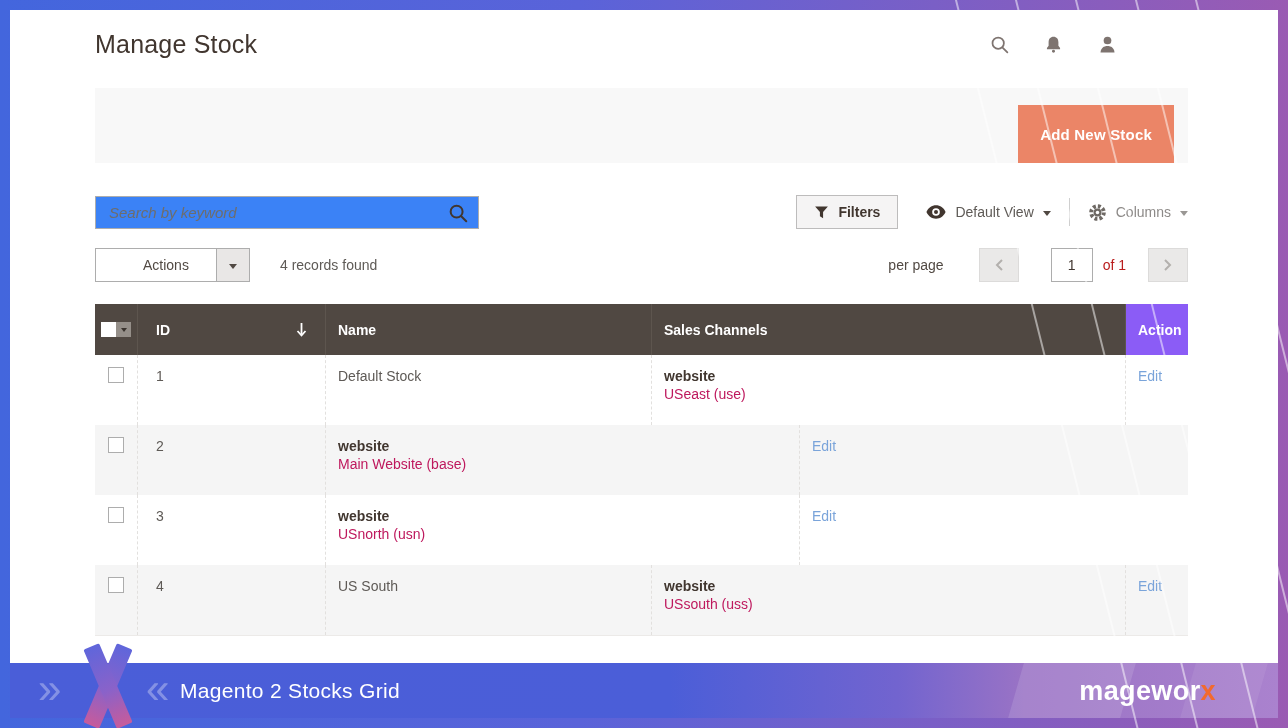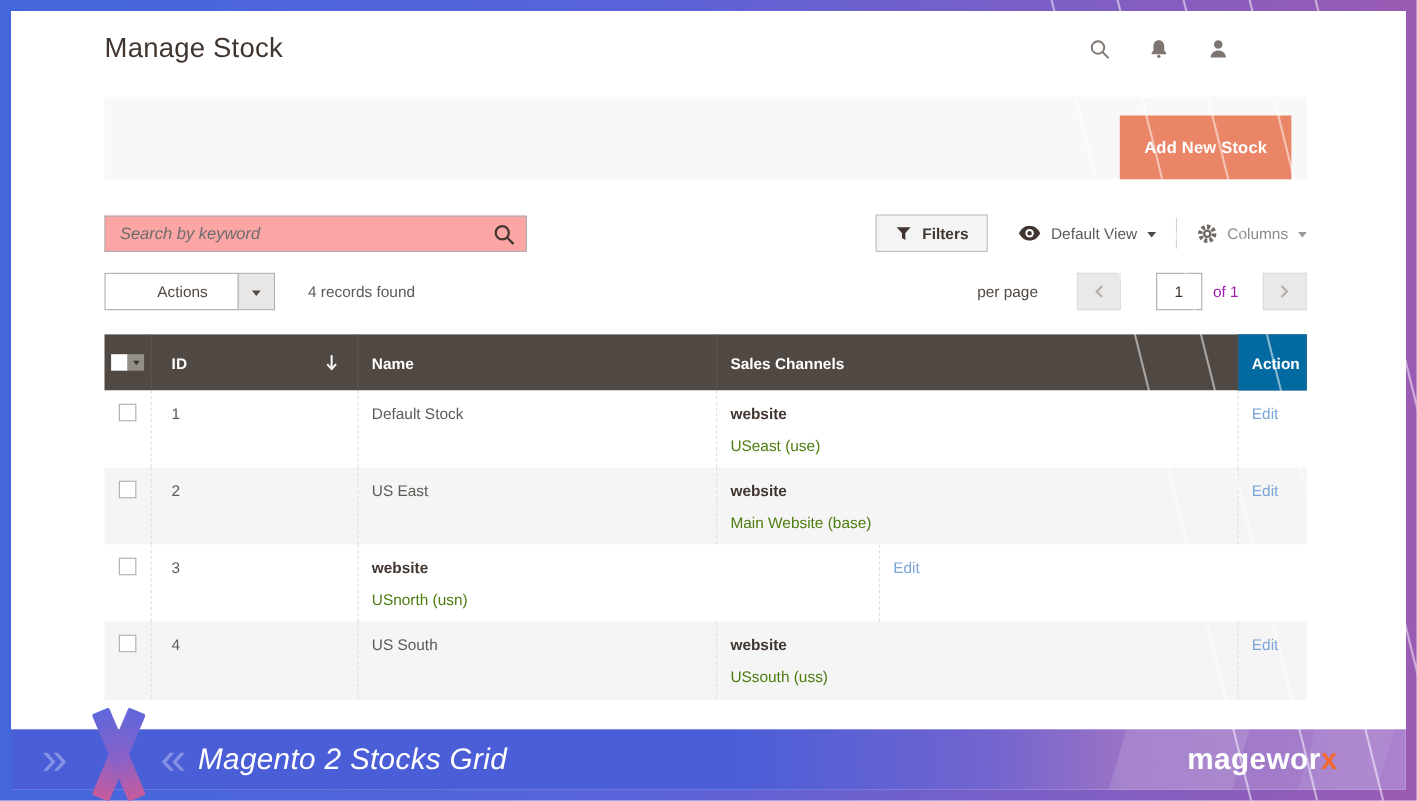--- a/index.html
+++ b/index.html
@@ -20,21 +20,21 @@
   .ticon svg { width:100%; height:100%; }
 
   
   .band { position:absolute; top:78px; left:85px; right:90px; height:75px; background:#f8f8f8; }
   .add-btn { position:absolute; right:14px; top:17px; height:58px; padding:0 22px;
     background:#eb8567; color:#fff; border:none; font-family:inherit;
     font-size:15px; font-weight:700; letter-spacing:.2px; cursor:pointer; }
 
   
   .controls { position:absolute; top:185px; left:85px; right:90px; height:34px; display:flex; align-items:center; }
-  .searchbox { position:relative; width:384px; height:33px; border:1px solid #adadad; background:#fca5a5; }
+  .searchbox { position:relative; width:384px; height:33px; border:1px solid #adadad; background:#3b82f6; }
   .searchbox input { width:100%; height:100%; border:none; outline:none; padding:0 44px 0 13px;
     font-family:inherit; font-size:15px; font-style:italic; color:#41362f; background:transparent; }
   .searchbox input::placeholder { color:#6d6d6d; font-style:italic; opacity:1; }
   .sbtn { position:absolute; right:9px; top:5px; width:22px; height:22px; cursor:pointer; }
   .rightctl { margin-left:auto; display:flex; align-items:center; }
   .filters-btn { height:34px; padding:0 17px; display:inline-flex; align-items:center; gap:9px;
     background:#f5f4f4; border:1px solid #bdbcbc; font-family:inherit; font-size:14px;
     font-weight:600; color:#41362f; cursor:pointer; }
   .viewsel, .colsel { display:flex; align-items:center; gap:9px; cursor:pointer; font-size:14px; }
   .viewsel { margin-left:28px; color:#5e5a56; }
@@ -51,66 +51,66 @@
   .actions-select { width:155px; }
   .records { margin-left:30px; font-size:14px; color:#5e5a56; }
   .pager-group { margin-left:auto; display:flex; align-items:center; }
   .perpage { width:172px; }
   .pplabel { margin-left:15px; font-size:14px; color:#514943; }
   .pgbtn { width:40px; height:34px; border:1px solid #dcdbda; background:#eae9e8; display:flex; align-items:center; justify-content:center; cursor:default; padding:0; }
   .pgbtn.prev { margin-left:35px; }
   .pgbtn.next { margin-left:22px; }
   .pginput { margin-left:32px; width:42px; height:34px; border:1px solid #adadad; text-align:center;
     font-family:inherit; font-size:14px; color:#41362f; outline:none; }
-  .pgof { margin-left:10px; font-size:14px; color:#a21caf; }
+  .pgof { margin-left:10px; font-size:14px; color:#b91c1c; }
 
   
   .grid { position:absolute; top:294px; left:85px; right:90px; }
   .ghead { display:flex; height:51px; background:#504842; color:#fff; }
   .ghead .c { display:flex; align-items:center; font-size:14px; font-weight:700; }
   .ghead .c + .c { border-left:1px solid #5d554e; }
   .c-sel { width:42px; justify-content:center; }
   .c-id  { width:188px; padding-left:18px; }
   .c-name{ width:326px; padding-left:12px; }
   .c-ch  { width:474px; padding-left:12px; }
   .c-act { width:63px;  padding-left:12px; }
-  .ghead .c-act { background:#0369a1; border-left:none; }
+  .ghead .c-act { background:#8b5cf6; border-left:none; }
   .hcbwrap { display:flex; cursor:pointer; }
   .hcb { width:15px; height:15px; background:#fff; display:block; }
   .hcbcaret { width:15px; height:15px; background:#958f89; display:flex; align-items:center; justify-content:center; }
   .hcbcaret i { width:0; height:0; border-left:3.5px solid transparent; border-right:3.5px solid transparent; border-top:4.5px solid #3a332e; }
   .sort { margin-left:auto; margin-right:18px; display:inline-flex; }
   .grow { display:flex; height:70px; background:#fff; }
   .grow.alt { background:#f5f5f5; }
   .grow .c { padding-top:13px; font-size:14px; color:#5e5a56; display:block; }
   .grow .c + .c { border-left:1px dashed #e2e0de; }
   .grow .c-sel { padding-top:12px; text-align:center; }
   .rcb { appearance:none; -webkit-appearance:none; width:16px; height:16px; border:1px solid #adadad; background:#fff; margin:0; cursor:pointer; display:inline-block; }
   .chtype { font-weight:700; color:#41362f; line-height:16px; }
-  .chname { margin-top:13px; line-height:16px; color:#4d7c0f; }
+  .chname { margin-top:2px; line-height:16px; color:#be185d; }
   .edit { color:#7aa4da; text-decoration:none; cursor:pointer; }
   .grid { border-bottom:1px solid #eceae8; }
 
   
   .footer { position:relative; height:55px;
     background:linear-gradient(90deg,#4a5ed8 0%,#4b5ed8 52%,#7264cf 70%,#9a73c5 80%,#aa82ce 100%); }
   .fband { position:absolute; top:0; bottom:0; transform:skewX(-16deg); pointer-events:none; }
   .fband.b1 { right:150px; width:112px; background:rgba(255,255,255,.12); }
   .fband.b2 { right:18px; width:72px; background:rgba(255,255,255,.07); }
   .chev { position:absolute; top:50%; transform:translateY(-54%); font-size:42px; line-height:1;
     color:rgba(255,255,255,.32); font-weight:400; pointer-events:none; }
   .chev-r { left:28px; } .chev-r::after { content:"\00BB"; }
   .chev-l { left:136px; } .chev-l::after { content:"\00AB"; }
   .xlogo { position:absolute; left:66px; bottom:-3px; width:64px; height:70px; pointer-events:none; }
   .xlogo i { position:absolute; left:50%; top:50%; width:17px; height:86px; border-radius:2px;
     background:linear-gradient(180deg,#5f66db 0%,#8a62c9 55%,#c75b9b 100%); }
   .xlogo .xb1 { transform:translate(-50%,-50%) rotate(23deg); }
   .xlogo .xb2 { transform:translate(-50%,-50%) rotate(-23deg); }
   .caption { position:absolute; left:170px; top:50%; transform:translateY(-50%);
-    color:#fff; font-size:27px; font-weight:400; letter-spacing:.3px;font-style:italic; }
+    color:#fff; font-size:21px; font-weight:400; letter-spacing:.3px; }
   .brand { position:absolute; right:62px; top:50%; transform:translateY(-50%);
     color:#fff; font-size:27px; font-weight:700; letter-spacing:.4px; }
   .brand .bx { color:#f26a2e; }
 
   
   .wm { position:absolute; inset:0; pointer-events:none; z-index:60; }
   .wm i { position:absolute; top:-60px; height:900px; width:2px; background:rgba(255,255,255,.5); transform:rotate(-14deg); transform-origin:top center; }
   .wm .l1 { left:940px; } .wm .l2 { left:1000px; } .wm .l3 { left:1060px; }
   .wm .l4 { left:1120px; } .wm .l5 { left:1180px; }
 
@@ -257,21 +257,20 @@
           <div class="c c-ch">
             <div class="chtype">website</div>
             <div class="chname">USeast (use)</div>
           </div>
           <div class="c c-act"><a class="edit">Edit</a></div>
         </div>
 
         <div class="grow alt">
           <div class="c c-sel"><input type="checkbox" class="rcb" style=""></div>
           <div class="c c-id"><span>2</span></div>
-          <div class="c c-name"><span>US East</span></div>
           <div class="c c-ch">
             <div class="chtype">website</div>
             <div class="chname">Main Website (base)</div>
           </div>
           <div class="c c-act"><a class="edit">Edit</a></div>
         </div>
 
         <div class="grow">
           <div class="c c-sel"><input type="checkbox" class="rcb" style=""></div>
           <div class="c c-id"><span>3</span></div>

